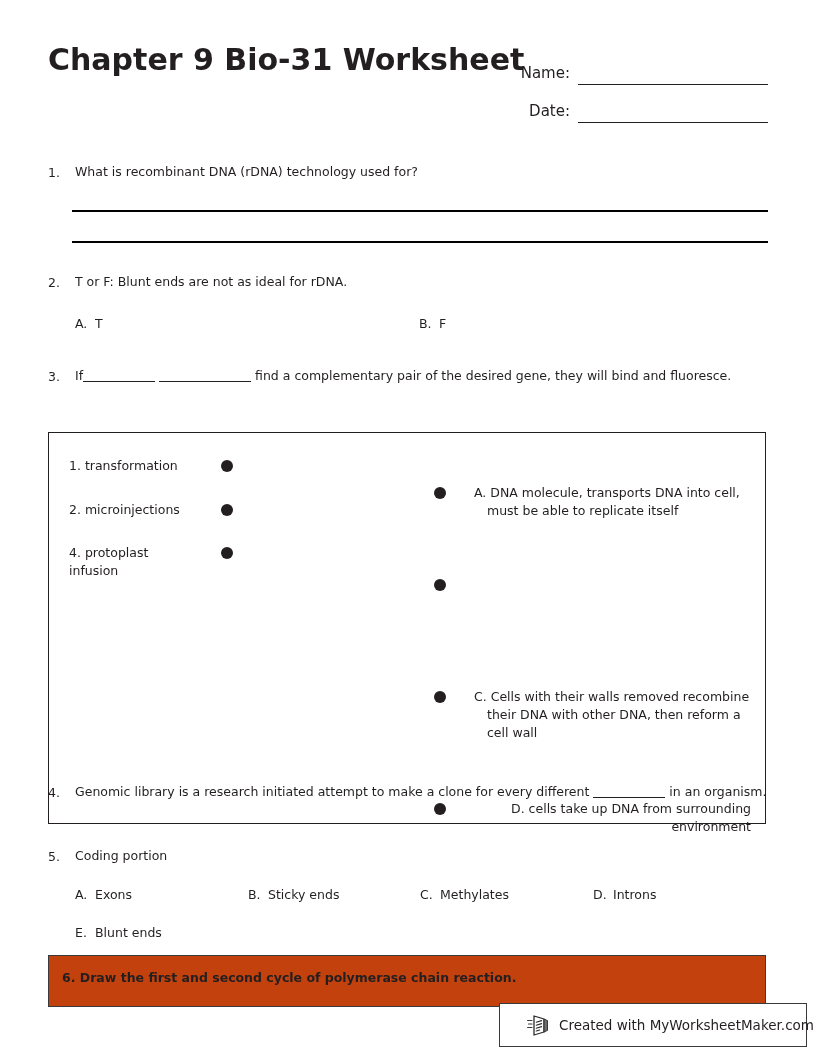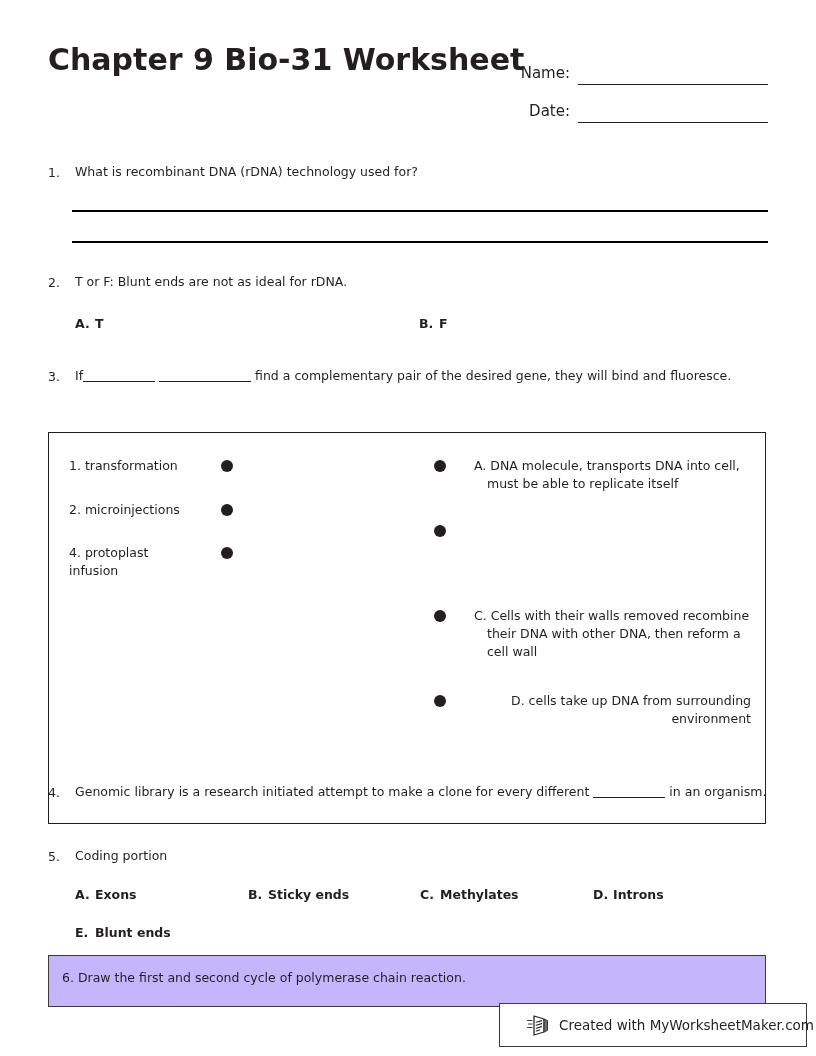--- a/index.html
+++ b/index.html
@@ -109,21 +109,20 @@
   .opts {
     position: absolute;
     left: 48px;
     width: 720px;
     font-size: 12.5px;
     color: #231f20;
   }
   .opt {
     position: absolute;
     white-space: nowrap;
-    font-weight: bold;
   }
   .opt-letter {
     display: inline-block;
     width: 20px;
   }
 
   
   .match-box {
     position: absolute;
     left: 48px;
@@ -164,20 +163,21 @@
     left: 377px;
     top: 24px;
     width: 325px;
   }
   .mr-item {
     position: relative;
     font-size: 12.5px;
     line-height: 1.45;
     color: #231f20;
     padding-left: 48px;
+    margin-top: 27px;
   }
   .mr-label .hang {
     display: block;
     text-indent: -13px;
     padding-left: 13px;
   }
   .dot-right {
     position: absolute;
     left: 8px;
     top: 3px;
@@ -189,21 +189,22 @@
 
   
   .draw-box {
     position: absolute;
     left: 48px;
     top: 955px;
     width: 718px;
     height: 52px;
     border: 1.2px solid #3a3a3a;
     box-sizing: border-box;
-    background: #c4b5fd;
+    background: #c2410c;
+    font-weight: bold;
   }
   .draw-text {
     position: absolute;
     left: 13px;
     top: 14px;
     font-size: 12.5px;
     color: #231f20;
     white-space: nowrap;
   }
 

